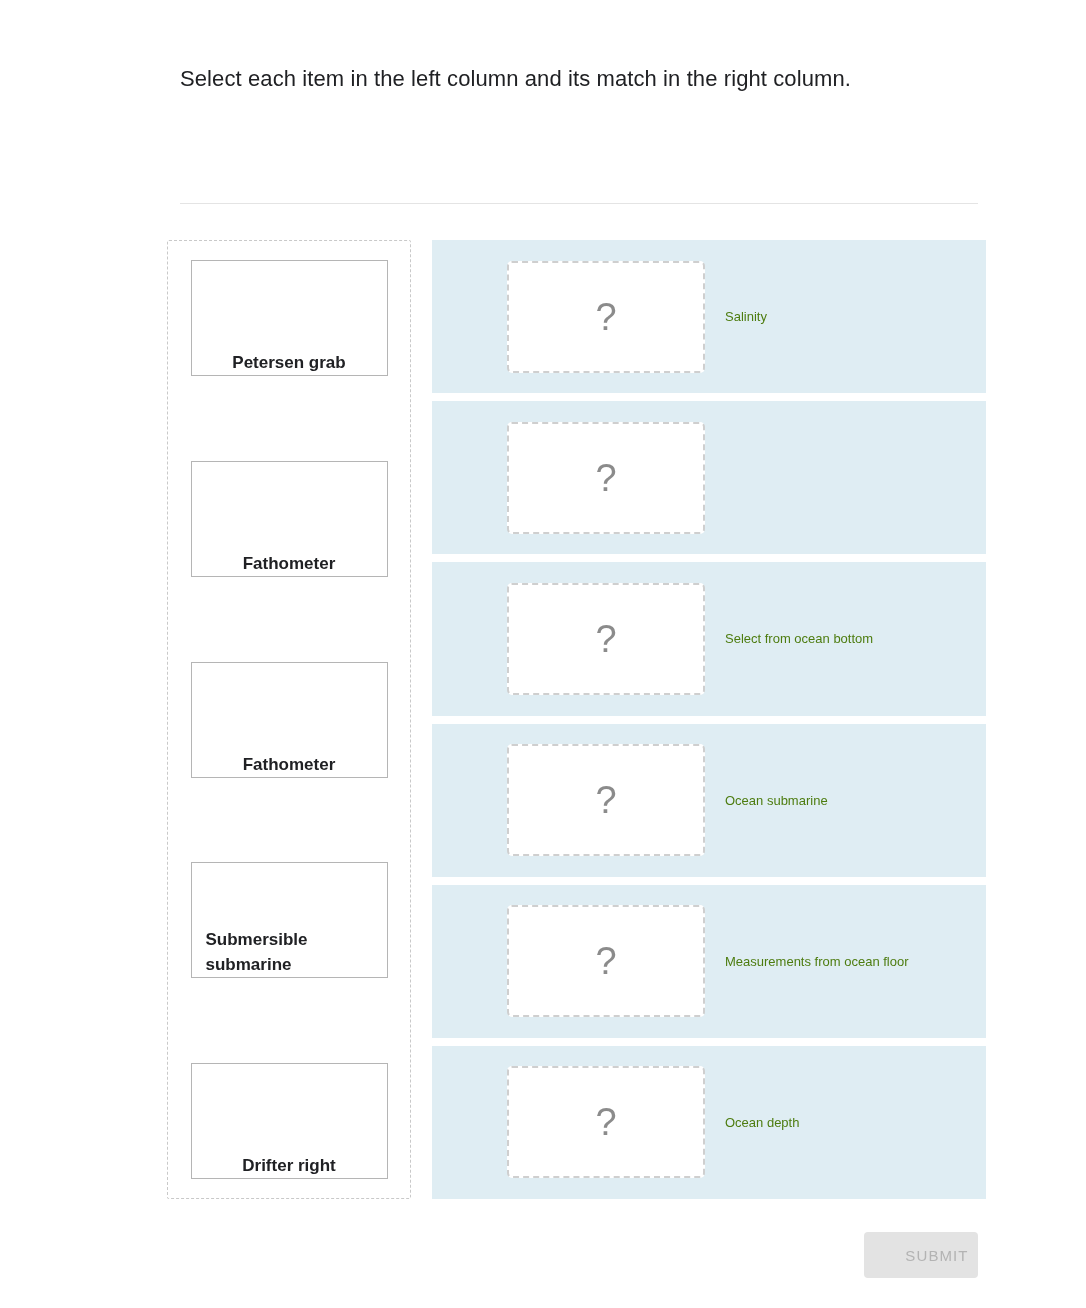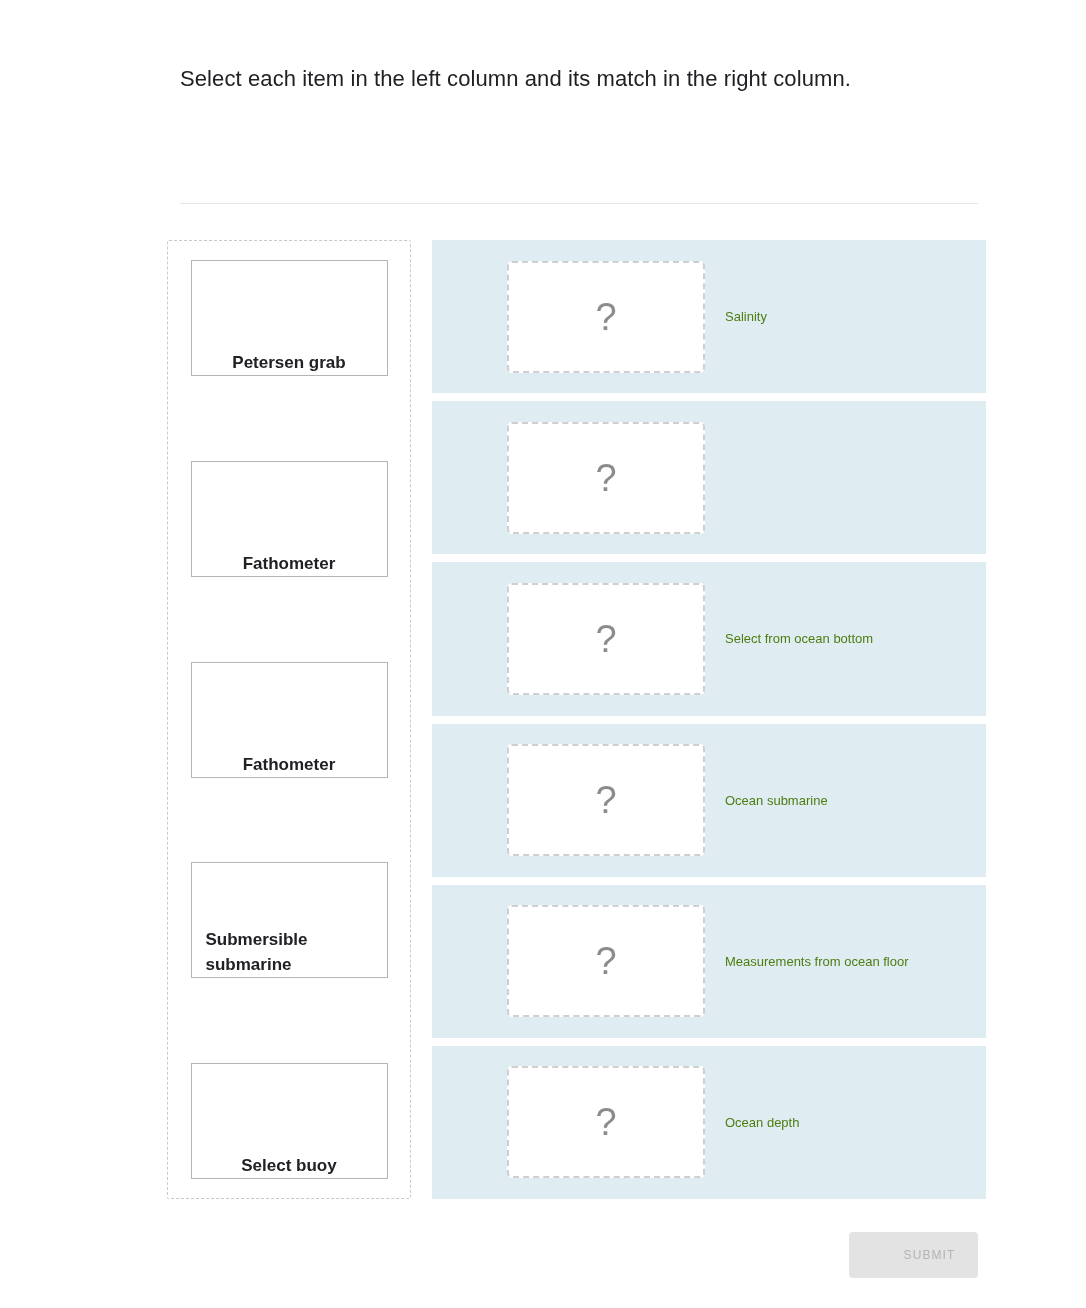--- a/index.html
+++ b/index.html
@@ -148,28 +148,28 @@
     left: 0;
     top: 1232px;
     width: 1086px;
     height: 46px;
     display: flex;
     justify-content: flex-end;
     padding-right: 108px;
   }
 
   .submit-btn {
-    width: 129px;
+    width: 114px;
     height: 46px;
     background: #e3e3e3;
     border: none;
     border-radius: 4px;
     color: #b3b3b3;
     font-family: "Liberation Sans", sans-serif;
-    font-size: 12px;
+    font-size: 15px;
     letter-spacing: 1.1px;
     font-weight: 500;
     cursor: default;
     padding-left: 32px;
   }
 </style>
 </head>
 <body>
 
 <div class="page">
@@ -188,21 +188,21 @@
           <div class="bank-card">
             <span class="bank-card-label">Fathometer</span>
           </div>
           <div class="bank-card">
             <span class="bank-card-label">Fathometer</span>
           </div>
           <div class="bank-card">
             <span class="bank-card-label">Submersible submarine</span>
           </div>
           <div class="bank-card">
-            <span class="bank-card-label">Select buoy</span>
+            <span class="bank-card-label">Drifter right</span>
           </div>
         </div>
     </div>
 
     <div class="targets" id="targets">
         <div class="target-row">
           <div class="dropzone">
             <span class="dropzone-q">?</span>
           </div>
           <div class="target-label">Salinity</div>

